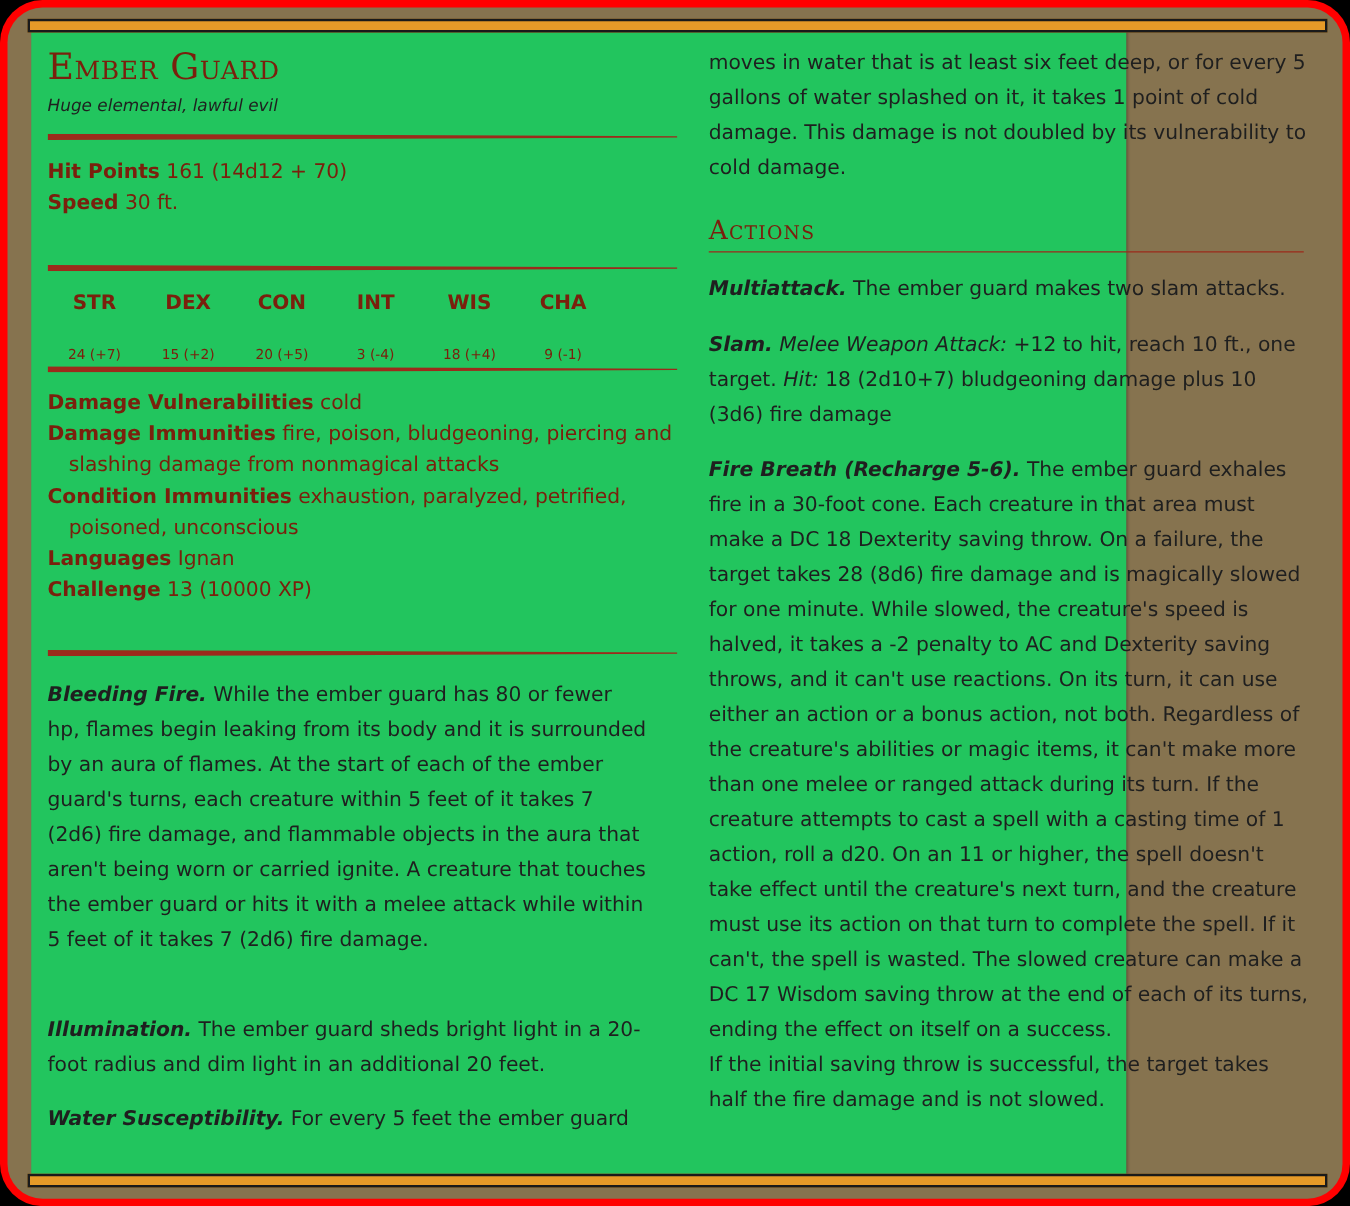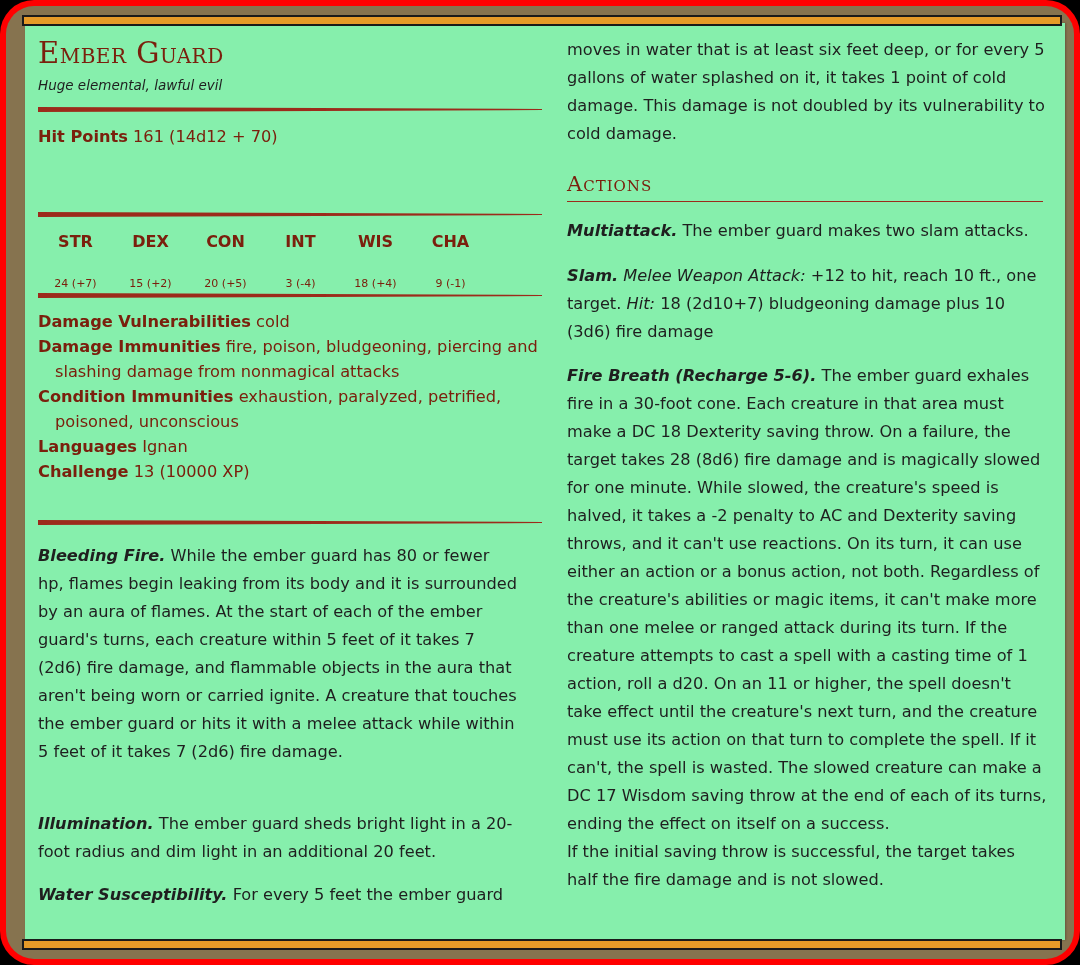--- a/index.html
+++ b/index.html
@@ -31,23 +31,23 @@
       background: #e69a28;
       border: 2px solid #1a1a1a;
       z-index: 3;
     }
     .bar.top { top: 15px; }
     .bar.bottom { top: 939px; }
     .sheet {
       position: absolute;
       left: 25px;
       top: 23px;
-      width: 1040px;
+      width: 876px;
       height: 917px;
-      background: #86efac;
+      background: #22c55e;
       box-shadow: 1px 0 2px rgba(0,0,0,0.25);
       z-index: 2;
     }
     .col {
       position: absolute;
       top: 0;
       font-family: "DejaVu Sans", sans-serif;
       font-size: 16.2px;
       line-height: 28px;
       color: #1f1f1f;
@@ -163,20 +163,24 @@
     <div class="title">Ember Guard</div>
     <div class="subtitle">Huge elemental, lawful evil</div>
 
     <div class="divider" style="top:84px"></div>
 
     <div class="prop-block" style="top:101px">
       <div class="prop-line">
         <span class="prop-name">Hit Points</span>
         <span class="prop-val">161 (14d12 + 70)</span>
       </div>
+      <div class="prop-line">
+        <span class="prop-name">Speed</span>
+        <span class="prop-val">30 ft.</span>
+      </div>
     </div>
 
     <div class="divider" style="top:189px"></div>
 
     <div class="stats">
       <div class="stat">
         <div class="stat-name">STR</div>
         <div class="stat-val">24 (+7)</div>
       </div>
       <div class="stat">

